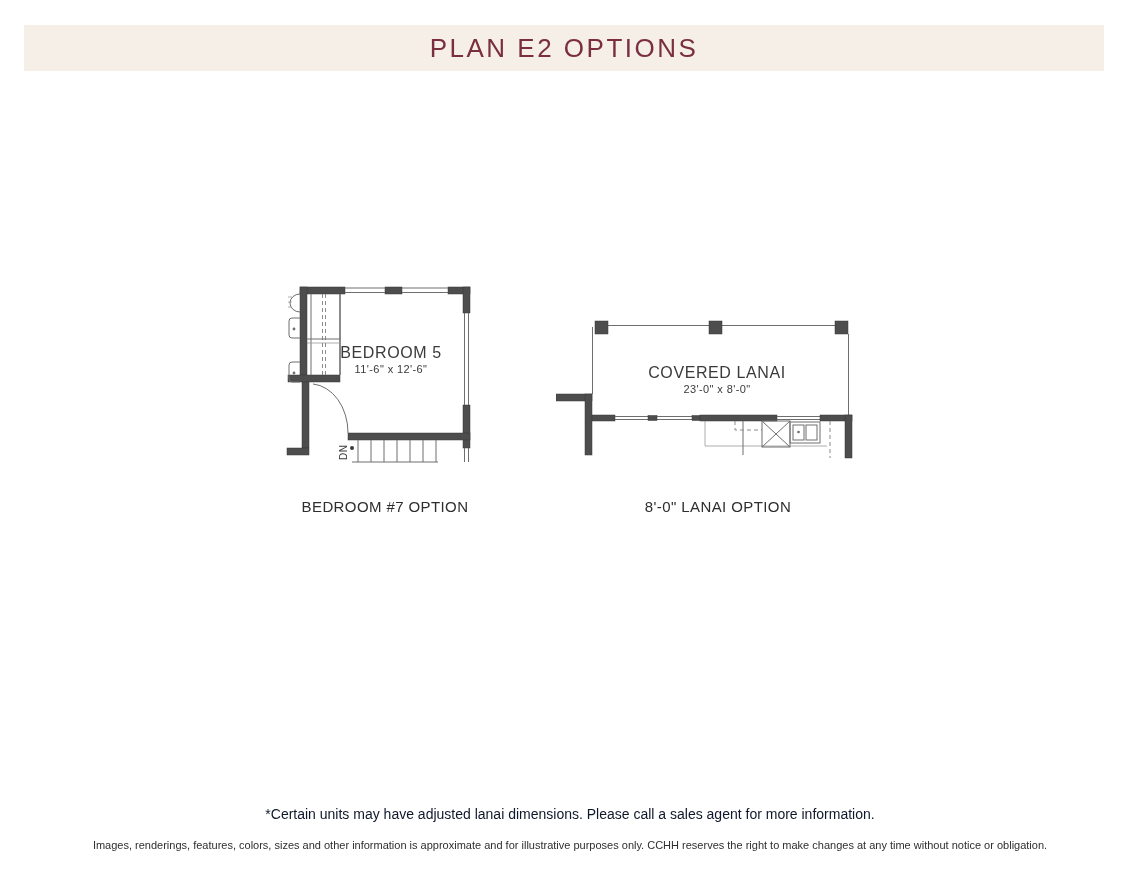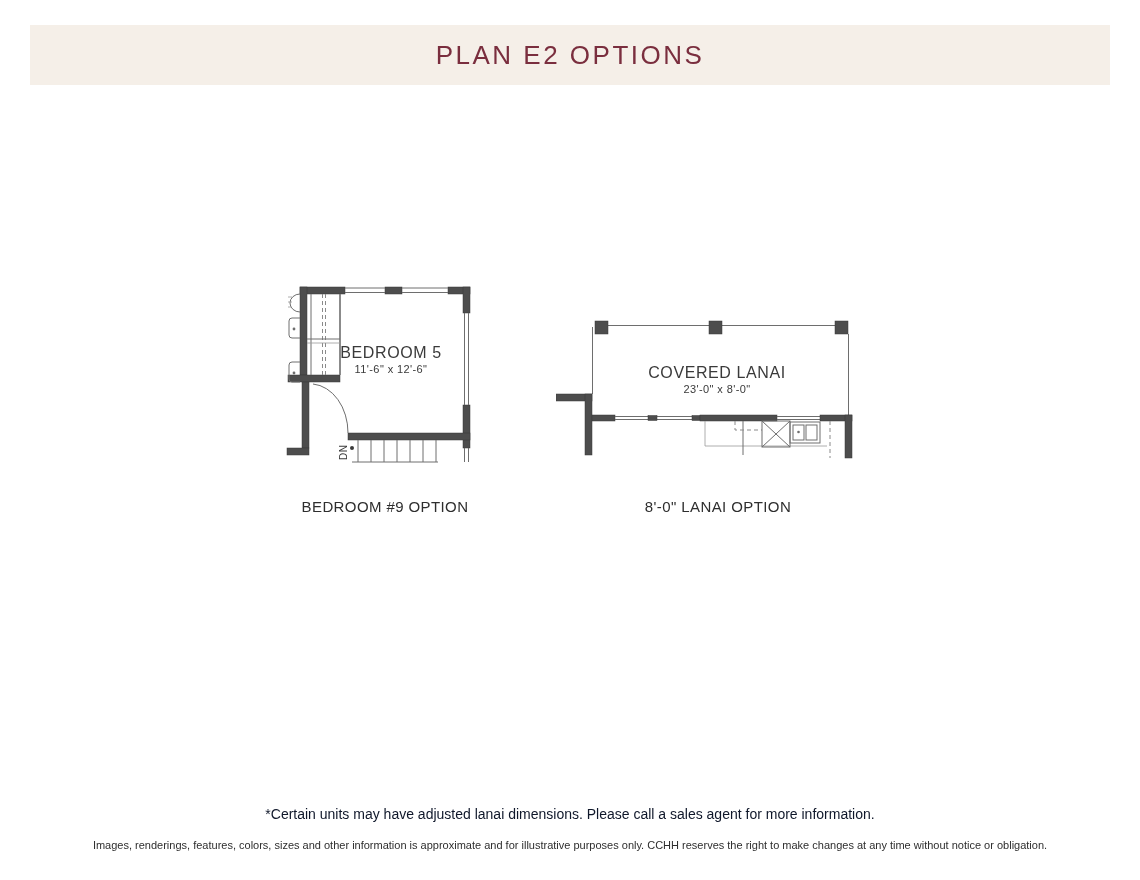--- a/index.html
+++ b/index.html
@@ -10,24 +10,24 @@
   }
   .page {
     position: relative;
     width: 1140px;
     height: 880px;
     background: #ffffff;
     overflow: hidden;
   }
   .header-banner {
     position: absolute;
-    left: 30px;
+    left: 24px;
     top: 25px;
     width: 1080px;
-    height: 60px;
+    height: 46px;
     background: #f5efe8;
     display: flex;
     align-items: center;
     justify-content: center;
   }
   .header-title {
     color: #7a2e3e;
     font-size: 26px;
     font-weight: 300;
     letter-spacing: 2.5px;
@@ -197,19 +197,19 @@
       <rect class="thin" x="237" y="107" width="11" height="15"></rect>
       <rect class="thin" x="250" y="107" width="11" height="15"></rect>
       <circle cx="242.5" cy="114" r="1.3" fill="#6e6e6e"></circle>
       <line class="dash" x1="274" y1="103" x2="274" y2="140"></line>
     </g>
 
     <text class="plan-name" x="161" y="60" text-anchor="middle">COVERED LANAI</text>
     <text class="plan-dim" x="161" y="75" text-anchor="middle">23'-0" x 8'-0"</text>
   </svg>
 
-  <div class="caption caption-bedroom">BEDROOM #9 OPTION</div>
+  <div class="caption caption-bedroom">BEDROOM #7 OPTION</div>
   <div class="caption caption-lanai">8'-0" LANAI OPTION</div>
 
   <div class="footnote">*Certain units may have adjusted lanai dimensions. Please call a sales agent for more information.</div>
   <div class="disclaimer">Images, renderings, features, colors, sizes and other information is approximate and for illustrative purposes only. CCHH reserves the right to make changes at any time without notice or obligation.</div>
 
 </div>
 
 </body></html>

